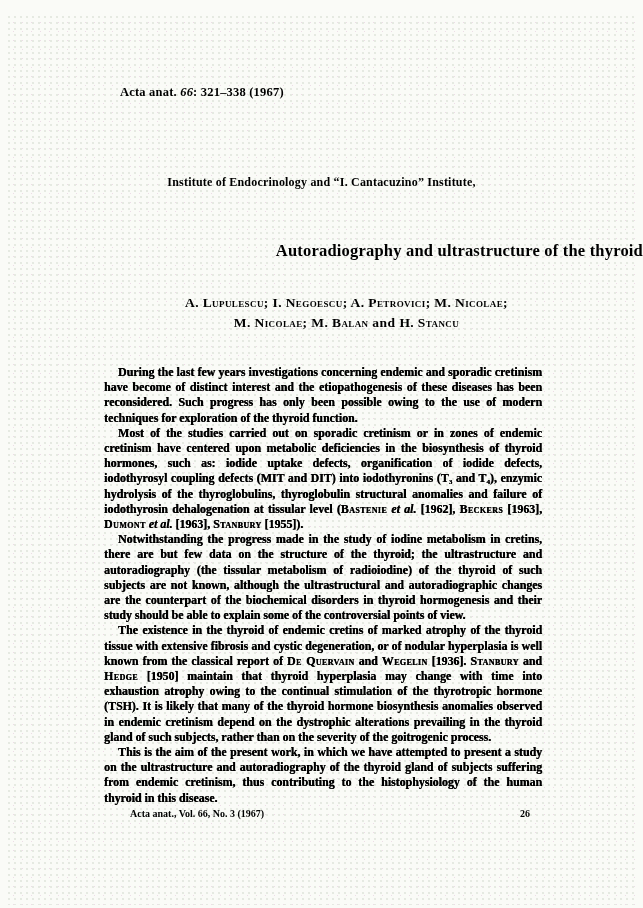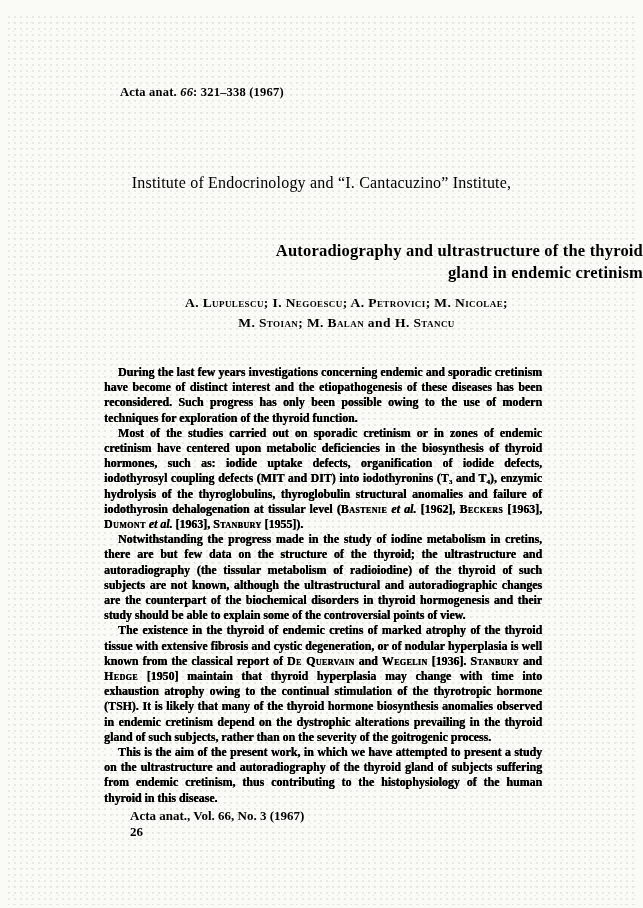--- a/index.html
+++ b/index.html
@@ -32,22 +32,22 @@
     font-size: 12.5px;
     font-weight: bold;
     letter-spacing: 0.2px;
   }
 
   .institute {
     position: absolute;
     left: 0; top: 174px;
     width: 100%;
     text-align: center;
-    font-size: 16px;
-    font-weight: normal;
+    font-size: 12px;
+    font-weight: bold;
     line-height: 17px;
     letter-spacing: 0.2px;
   }
 
   .article-title {
     position: absolute;
     left: 0; top: 240px;
     width: 100%;
     text-align: right;
     font-size: 16.5px;
@@ -84,49 +84,47 @@
   }
 
   .page-footer {
     position: absolute;
     left: 104px; top: 808px;
     width: 438px;
     box-sizing: border-box;
     padding: 0 12px 0 26px;
     display: flex;
     justify-content: space-between;
-    font-size: 13px;
+    font-size: 10px;
     font-weight: bold;
-    flex-direction: column;
   }
 
   .sc { font-variant: small-caps; letter-spacing: 0.4px; }
   .i  { font-style: italic; }
 </style>
 </head>
 <body>
 
 <div class="page">
 
   <div class="scan-texture"></div>
 
   <div class="journal-ref"><span>Acta anat. </span><span class="i">66</span><span>: 321–338 (1967)</span></div>
 
   <div class="institute">
     <div>Institute of Endocrinology and “I. Cantacuzino” Institute,</div>
   </div>
 
   <div class="article-title">
     <div>Autoradiography and ultrastructure of the thyroid</div>
-    <div>gland in endemic cretinism</div>
   </div>
 
   <div class="authors">
     <div><span class="sc">A. Lupulescu; I. Negoescu; A. Petrovici; M. Nicolae;</span></div>
-    <div><span class="sc">M. Stoian; M. Balan </span><span>and </span><span class="sc">H. Stancu</span></div>
+    <div><span class="sc">M. Nicolae; M. Balan </span><span>and </span><span class="sc">H. Stancu</span></div>
   </div>
 
   <div class="article-body">
     <p><span>During the last few years investigations concerning endemic and sporadic cretinism have become of distinct interest and the etiopathogenesis of these diseases has been reconsidered. Such progress has only been possible owing to the use of modern techniques for exploration of the thyroid function.</span></p>
     <p><span>Most of the studies carried out on sporadic cretinism or in zones of endemic cretinism have centered upon metabolic deficiencies in the biosynthesis of thyroid hormones, such as: iodide uptake defects, organification of iodide defects, iodothyrosyl coupling defects (MIT and DIT) into iodothyronins (T₃ and T₄), enzymic hydrolysis of the thyroglobulins, thyroglobulin structural anomalies and failure of iodothyrosin dehalogenation at tissular level (</span><span class="sc">Bastenie</span><span class="i"> et al.</span><span> [1962], </span><span class="sc">Beckers</span><span> [1963], </span><span class="sc">Dumont</span><span class="i"> et al.</span><span> [1963], </span><span class="sc">Stanbury</span><span> [1955]).</span></p>
     <p><span>Notwithstanding the progress made in the study of iodine metabolism in cretins, there are but few data on the structure of the thyroid; the ultrastructure and autoradiography (the tissular metabolism of radioiodine) of the thyroid of such subjects are not known, although the ultrastructural and autoradiographic changes are the counterpart of the biochemical disorders in thyroid hormogenesis and their study should be able to explain some of the controversial points of view.</span></p>
     <p><span>The existence in the thyroid of endemic cretins of marked atrophy of the thyroid tissue with extensive fibrosis and cystic degeneration, or of nodular hyperplasia is well known from the classical report of </span><span class="sc">De Quervain</span><span> and </span><span class="sc">Wegelin</span><span> [1936]. </span><span class="sc">Stanbury</span><span> and </span><span class="sc">Hedge</span><span> [1950] maintain that thyroid hyperplasia may change with time into exhaustion atrophy owing to the continual stimulation of the thyrotropic hormone (TSH). It is likely that many of the thyroid hormone biosynthesis anomalies observed in endemic cretinism depend on the dystrophic alterations prevailing in the thyroid gland of such subjects, rather than on the severity of the goitrogenic process.</span></p>
     <p><span>This is the aim of the present work, in which we have attempted to present a study on the ultrastructure and autoradiography of the thyroid gland of subjects suffering from endemic cretinism, thus contributing to the histophysiology of the human thyroid in this disease.</span></p>
   </div>
 

